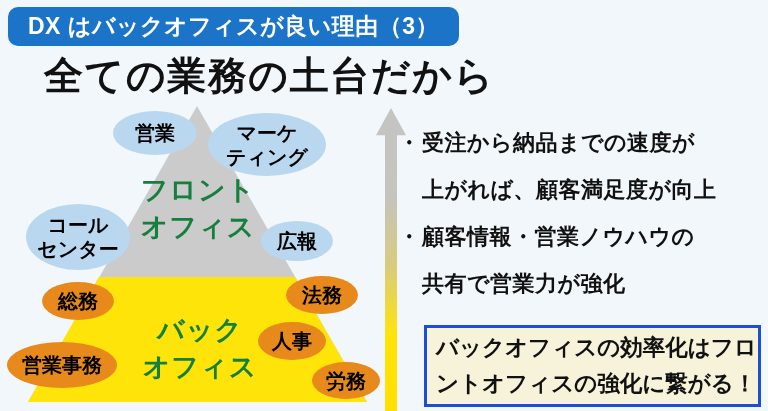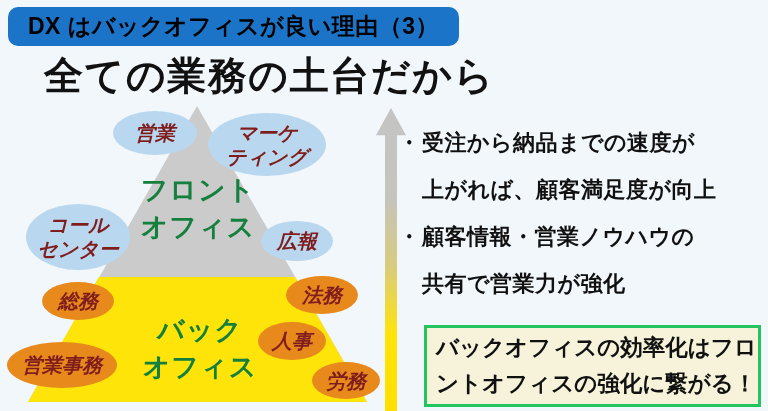--- a/index.html
+++ b/index.html
@@ -12,21 +12,21 @@
     position: relative;
     width: 768px; height: 411px;
     background: #f2f7fb;
     overflow: hidden;
   }
   
   .banner {
     position: absolute; left: 8px; top: 7px; height: 39px;
     background: #1b74c7;
     border-radius: 10px;
-    color: #000000;
+    color: #ffffff;
     font-size: 23px; font-weight: 900;
     display: inline-flex; align-items: center;
     padding: 0 20px;
     letter-spacing: 0.5px;
     white-space: nowrap;
   }
   .heading {
     position: absolute; left: 10px; top: 49px;
     font-size: 39px; font-weight: 900; color: #111111;
     letter-spacing: 1.5px; white-space: nowrap; margin-left: 34px;
@@ -54,23 +54,23 @@
     font-weight: 900; color: #15803d;
     font-size: 27px; line-height: 37px;
     white-space: pre-line; letter-spacing: 1px;
   }
   .front-label { left: 128px; top: 172px; }
   .back-label  { left: 130px; top: 312px; }
   .bubble {
     position: absolute; z-index: 4;
     border-radius: 50%;
     display: flex; align-items: center; justify-content: center;
-    font-weight: 900; color: #7f1d1d;
+    font-weight: 900; color: #000000;
     text-align: center; white-space: pre-line;
-    font-size: 20px; line-height: 24px; font-style: italic;
+    font-size: 20px; line-height: 24px;
   }
   .bubble.blue   { background: #b9d8ef; }
   .bubble.orange { background: #e8891c; }
   .b-eigyo      { left: 113px; top: 111px; width: 84px;  height: 44px; }
   .b-marketing  { left: 208px; top: 113px; width: 118px; height: 63px; }
   .b-call       { left: 26px;  top: 204px; width: 104px; height: 66px; }
   .b-koho       { left: 261px; top: 221px; width: 72px;  height: 40px; }
   .b-somu       { left: 42px;  top: 282px; width: 72px;  height: 38px; }
   .b-eigyojimu  { left: 7px;   top: 342px; width: 110px; height: 46px; }
   .b-homu       { left: 286px; top: 276px; width: 72px;  height: 38px; }
@@ -96,21 +96,21 @@
     font-size: 22px; font-weight: 900; line-height: 47px; color: #111111;
   }
   .bullet .lines div {
     font-size: 22px; font-weight: 900; line-height: 47px; color: #111111;
     letter-spacing: 0.5px; white-space: nowrap;
   }
   .callout {
     position: absolute; left: 424px; top: 325px; width: 337px;
     z-index: 5;
     background: #f6f3da;
-    border: 3px solid #22c55e;
+    border: 3px solid #1d4ed8;
     padding: 2px 9px;
   }
   .callout div {
     font-size: 22.5px; font-weight: 900; line-height: 36px; color: #111111;
     white-space: nowrap;
   }
 </style>
 </head>
 <body>
 

